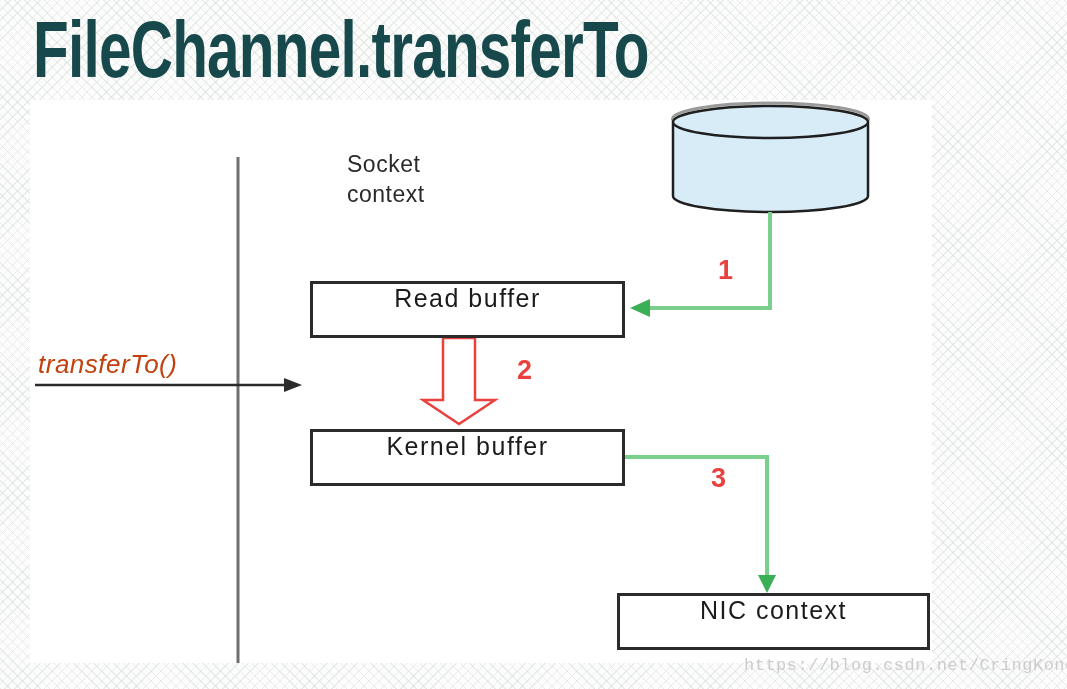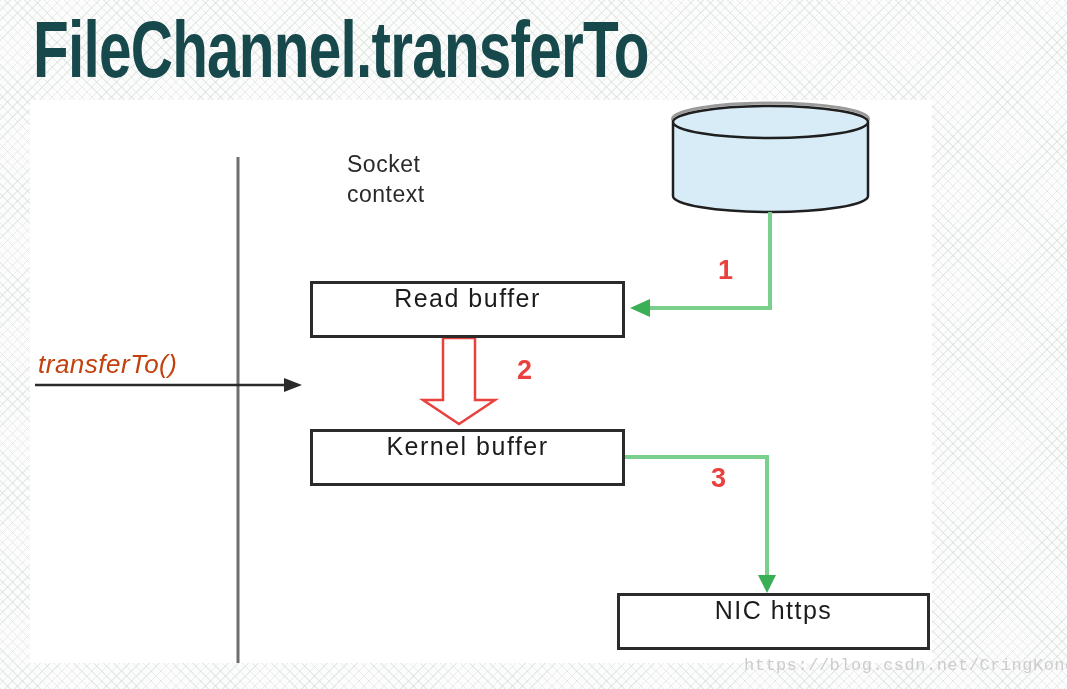--- a/index.html
+++ b/index.html
@@ -100,21 +100,21 @@
   <div class="ctx-label kernel-ctx">Socket context</div>
   <div class="method-label">transferTo()</div>
 
   <div class="buffer-box read-box">
     <span>Read buffer</span>
   </div>
   <div class="buffer-box socket-box">
     <span>Kernel buffer</span>
   </div>
   <div class="buffer-box nic-box">
-    <span>NIC https</span>
+    <span>NIC context</span>
   </div>
 
   <div class="step-num step-1">1</div>
   <div class="step-num step-2">2</div>
   <div class="step-num step-3">3</div>
 </div>
 
 <div class="watermark">https://blog.csdn.net/CringKong</div>
 
 </body></html>

